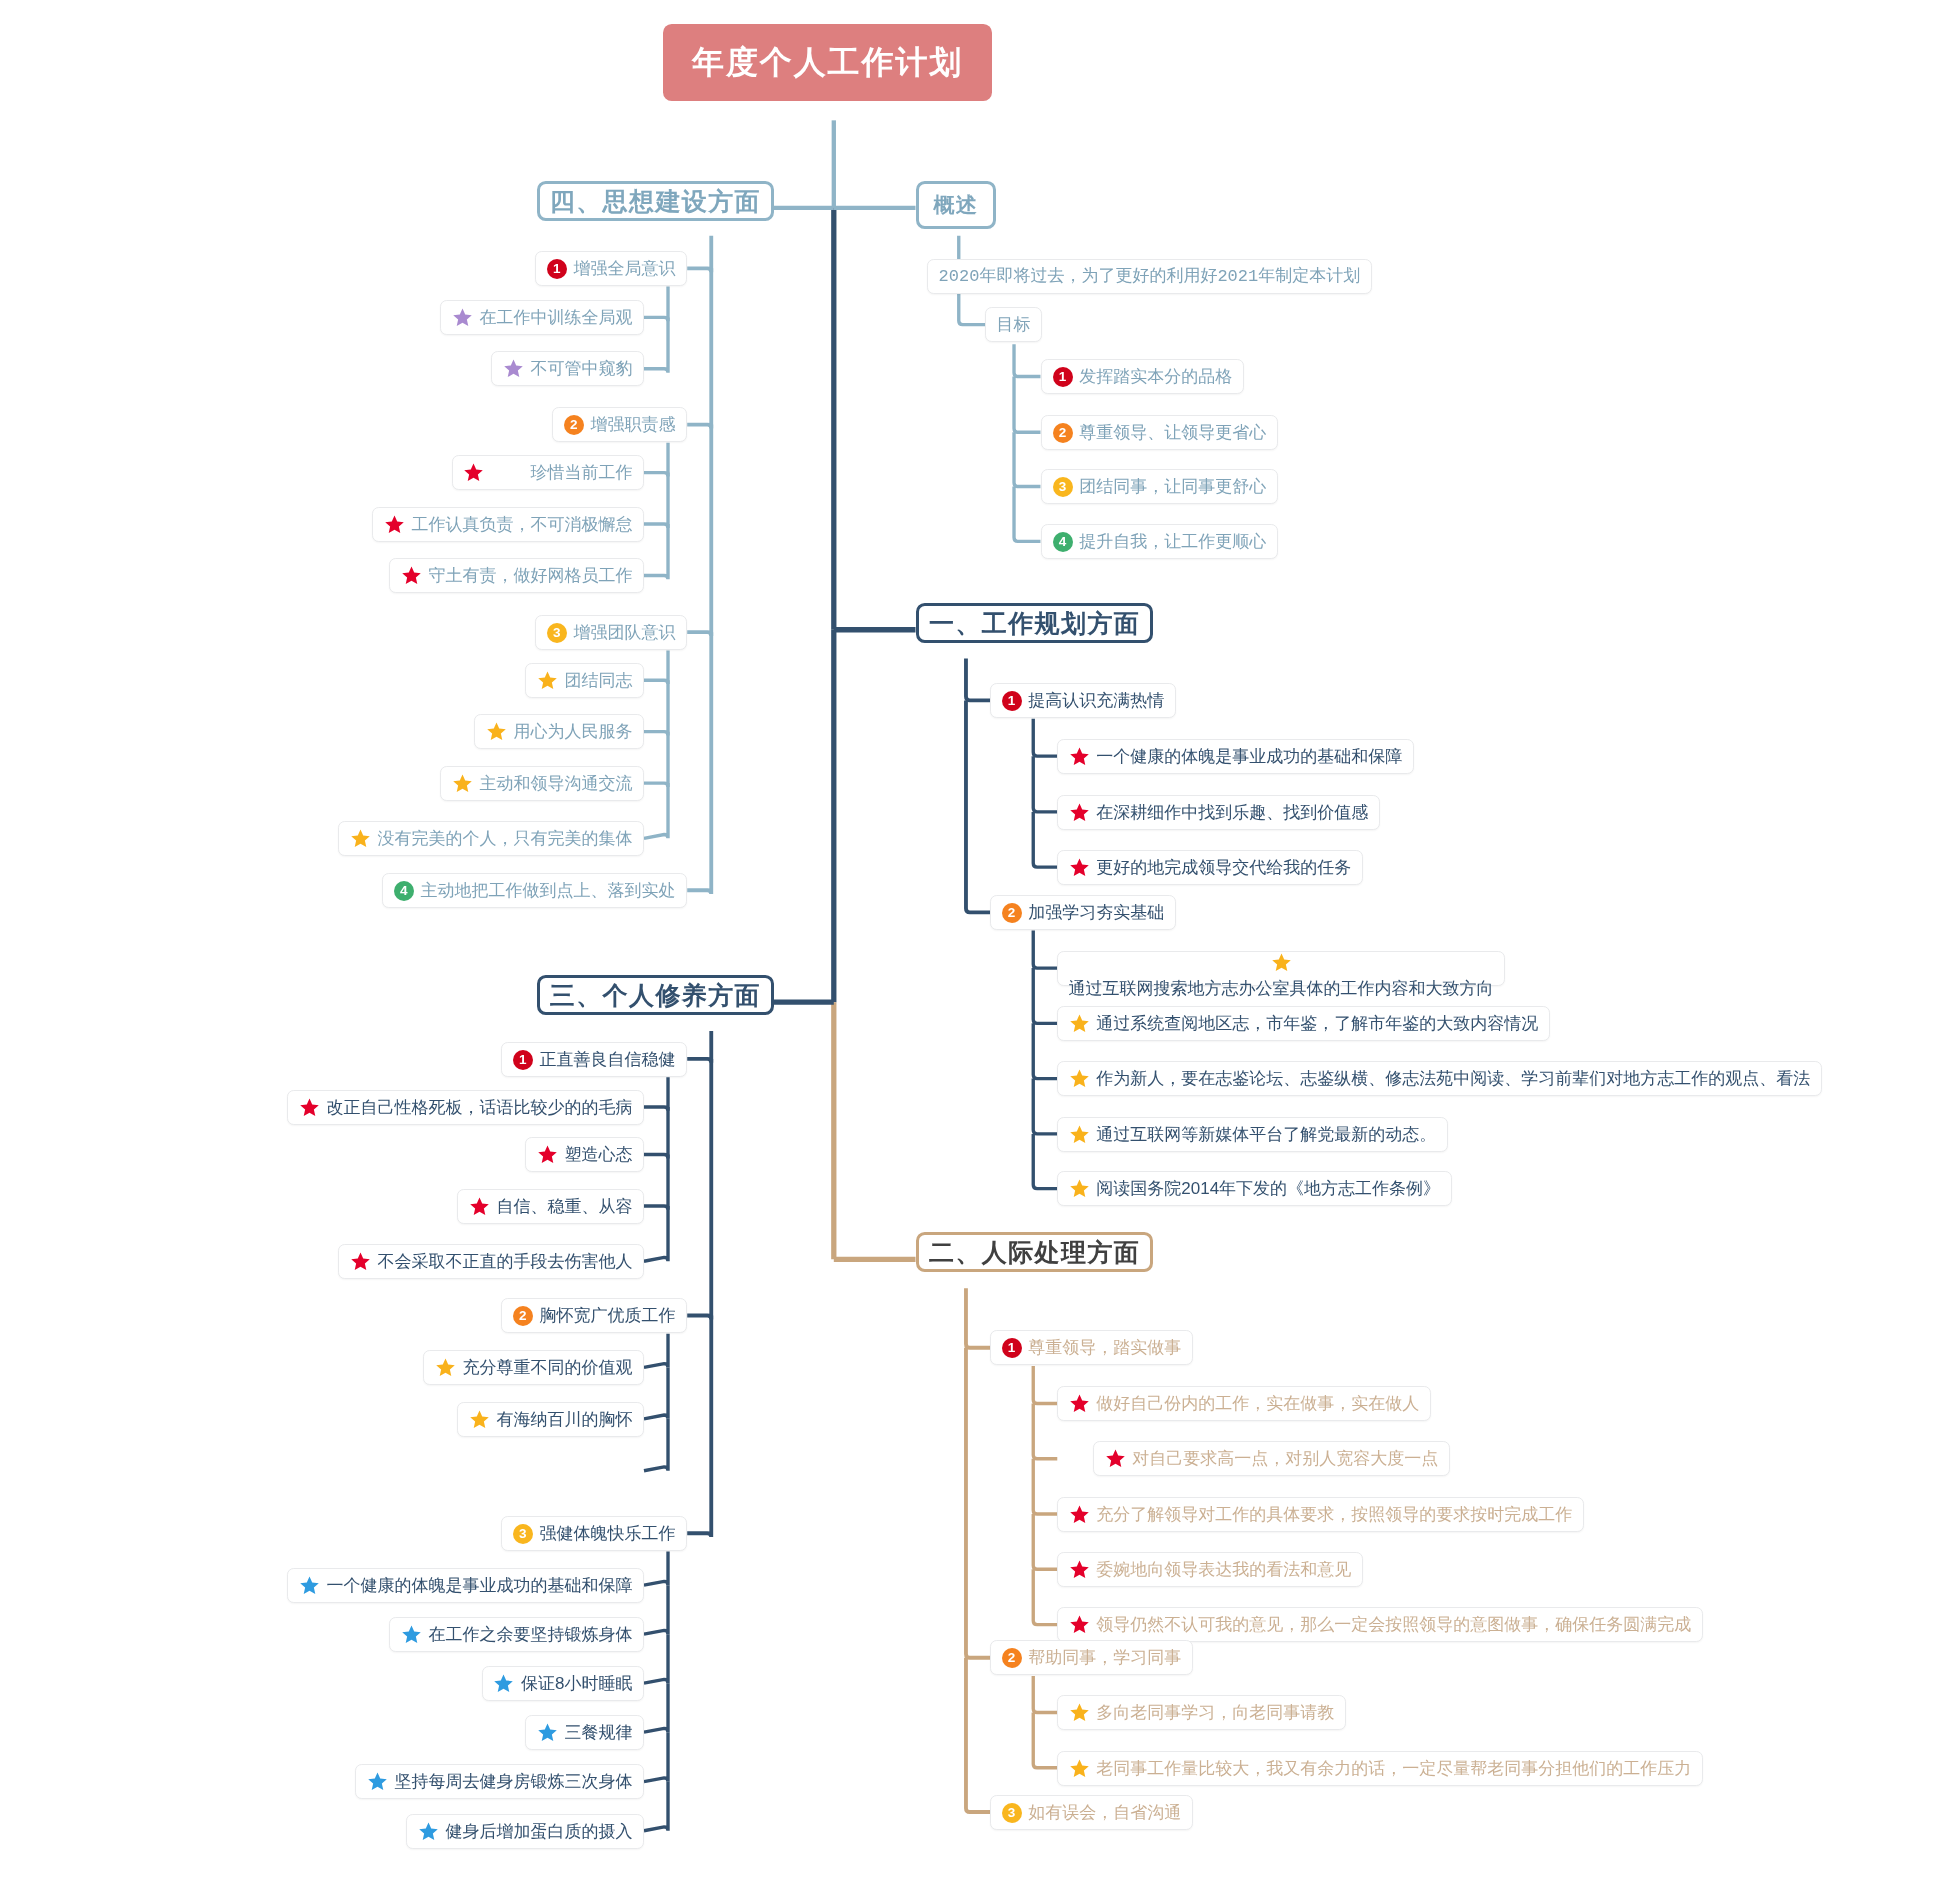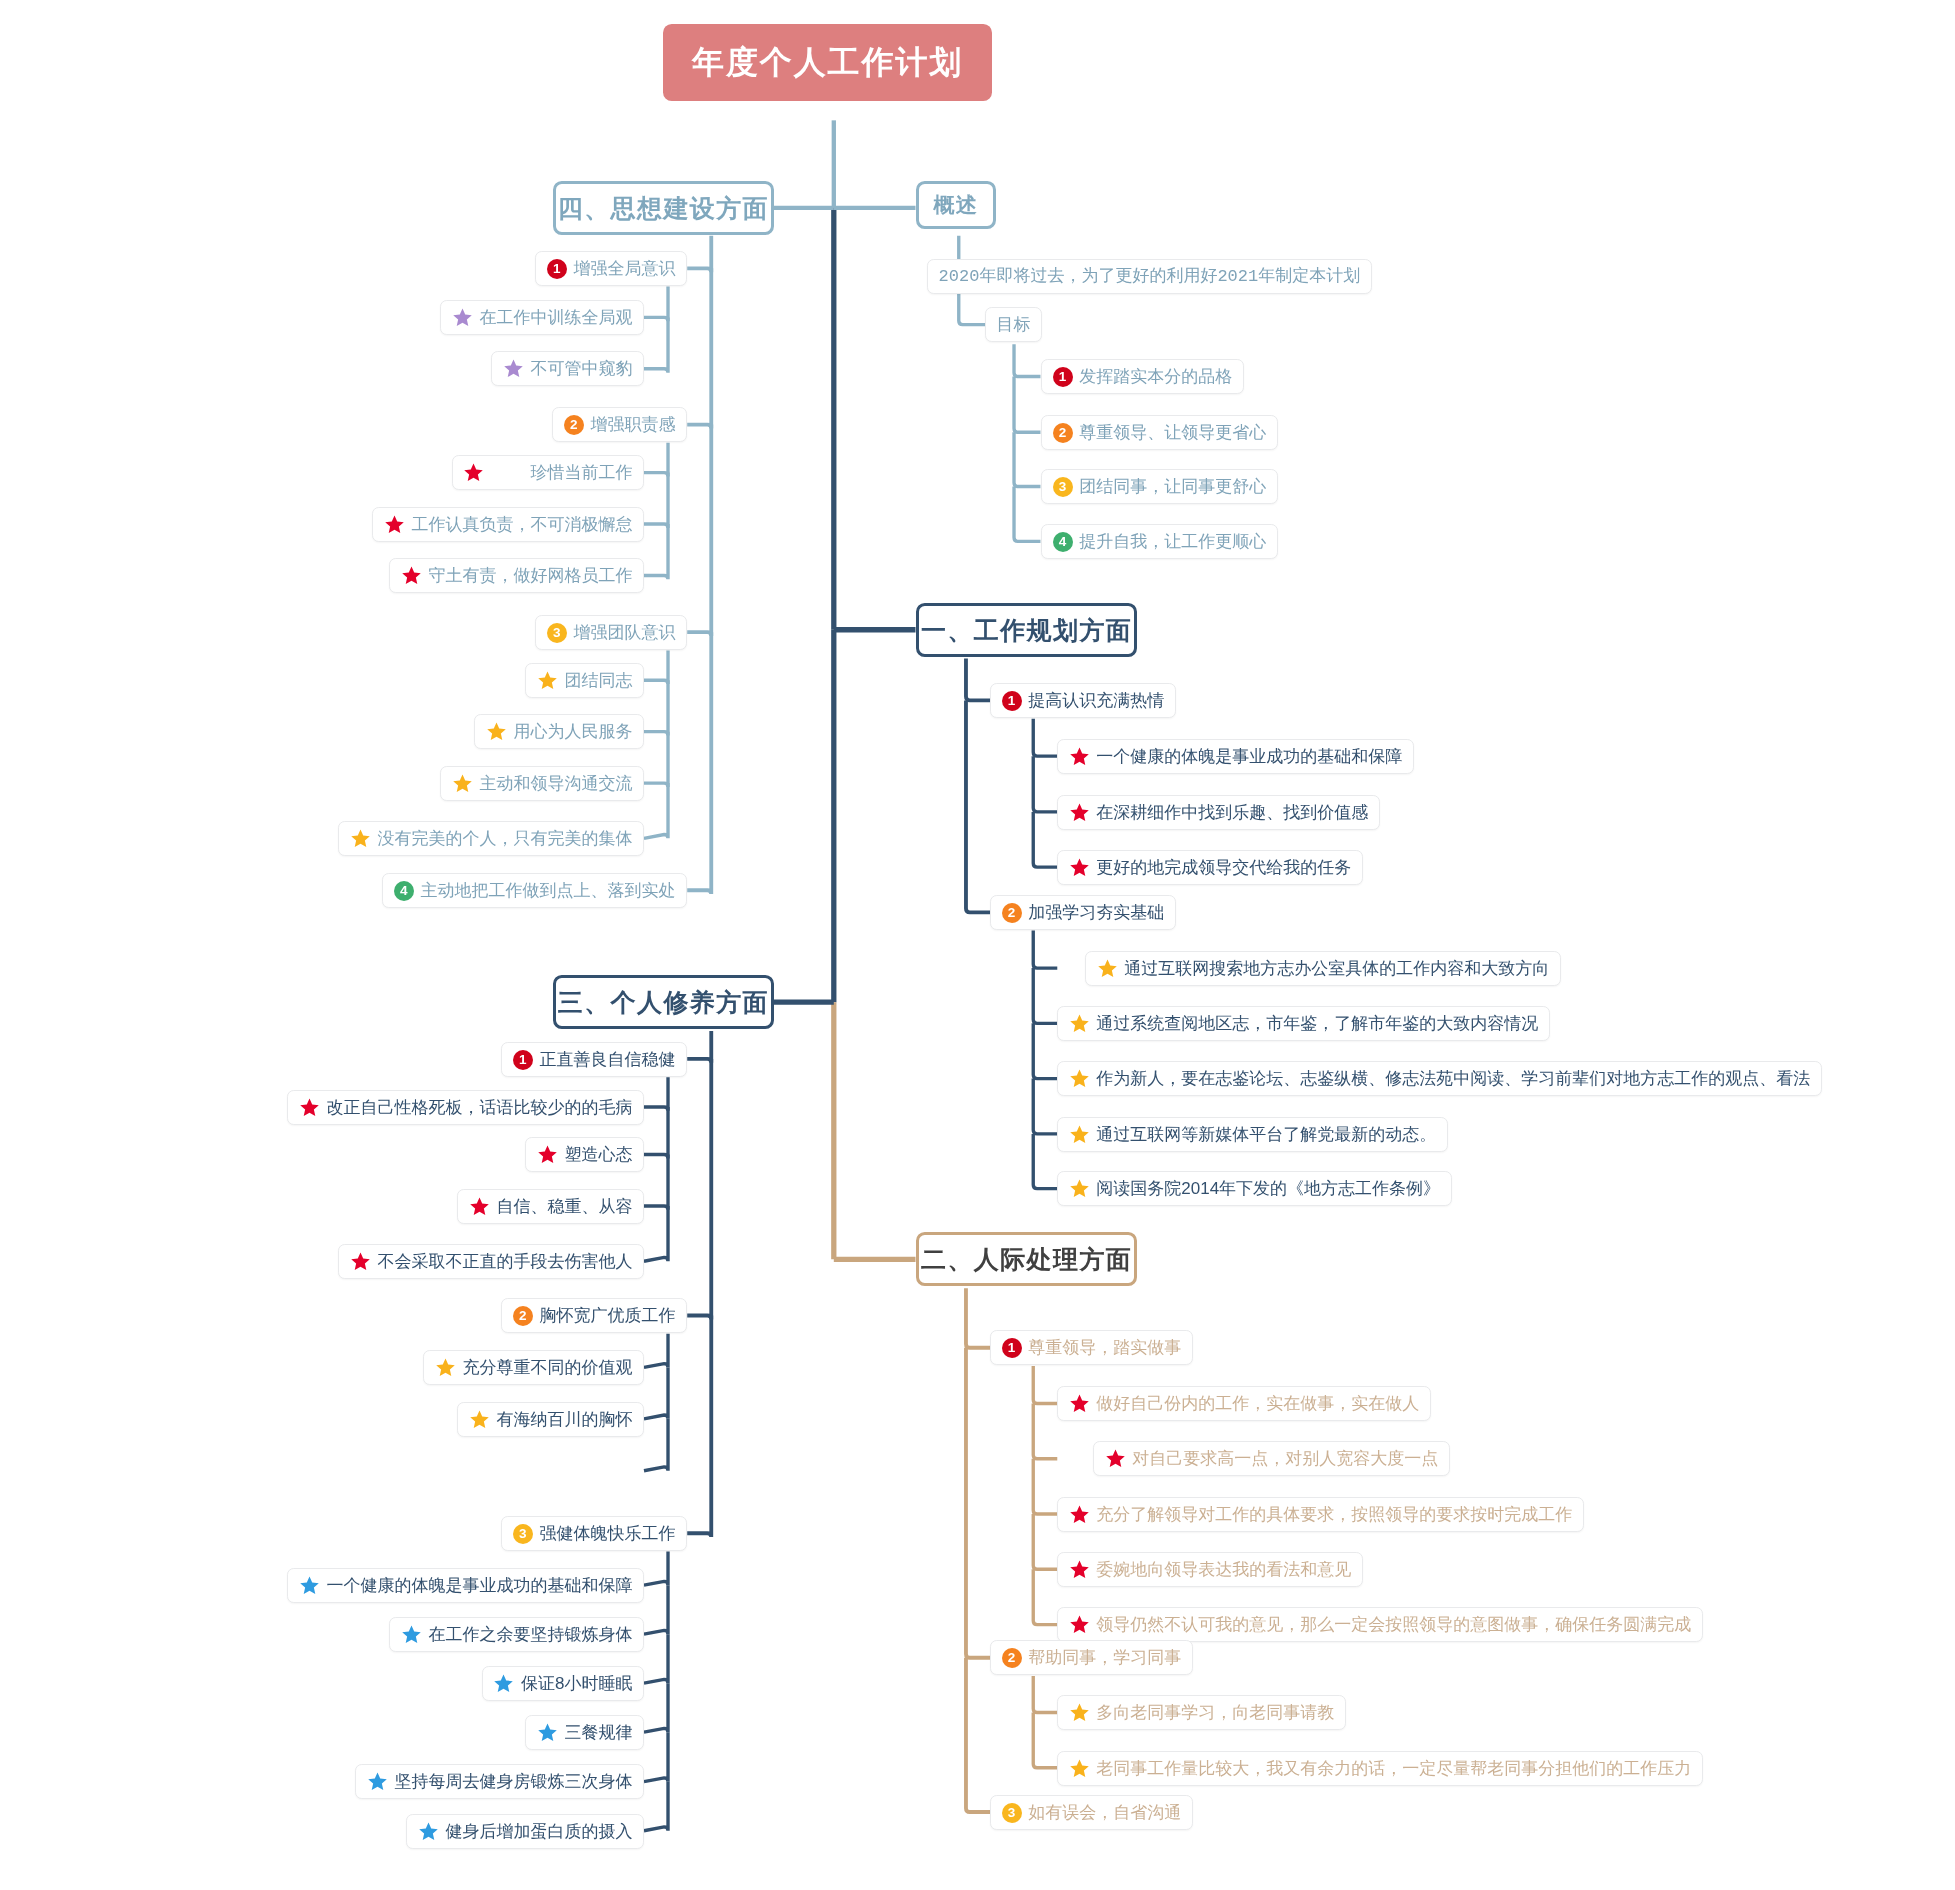--- a/index.html
+++ b/index.html
@@ -17,21 +17,21 @@
 
   .root {
     background:#dd7f7f; border-radius:8.7px; color:#ffffff;
     font-size:32px; font-weight:bold; letter-spacing:1.9px;
     padding:0 29px; height:77px; justify-content:center;
   }
 
   .branch {
     background:#ffffff; border-radius:8.7px; border:3.4px solid #8fb4c7;
     color:#7fa7bd; font-size:25px; font-weight:bold; letter-spacing:1.4px;
-    padding:0 2px; height:54px; justify-content:center;
+    padding:0 10px; height:40px; justify-content:center;
   }
   .branch.navy { border-color:#33506e; color:#33506e; }
   .branch.tan  { border-color:#c9a67e; color:#404040; }
   .branch.small{ font-size:21px; padding:0 14.4px; height:48px; }
 
   .leaf {
     background:#ffffff; border-radius:6.7px; border:1.4px solid #e9eaec;
     box-shadow:0 1px 1.9px rgba(0,0,0,0.045);
     height:35px; padding:0 10.6px; gap:6.7px;
   }
@@ -211,21 +211,21 @@
   <svg class="star s-red" viewBox="0 0 24 24">
         <path d="M12 1.6l3.1 6.9 7.5.8-5.6 5.1 1.6 7.4L12 18.1 5.4 21.8 7 14.4 1.4 9.3l7.5-.8z"></path>
       </svg>
   <span class="txt">更好的地完成领导交代给我的任务</span>
 </div>
 
 <div class="node leaf c-navy" style="left:990px; top:895px;">
   <span class="badge b2">2</span>
   <span class="txt">加强学习夯实基础</span>
 </div>
-<div class="node leaf c-navy" style="left:1085px; top:951px;">
+<div class="node leaf c-navy" style="left:1057px; top:951px;flex-direction:column;">
   <svg class="star s-org" viewBox="0 0 24 24">
         <path d="M12 1.6l3.1 6.9 7.5.8-5.6 5.1 1.6 7.4L12 18.1 5.4 21.8 7 14.4 1.4 9.3l7.5-.8z"></path>
       </svg>
   <span class="txt">通过互联网搜索地方志办公室具体的工作内容和大致方向</span>
 </div>
 <div class="node leaf c-navy" style="left:1057px; top:1006px;">
   <svg class="star s-org" viewBox="0 0 24 24">
         <path d="M12 1.6l3.1 6.9 7.5.8-5.6 5.1 1.6 7.4L12 18.1 5.4 21.8 7 14.4 1.4 9.3l7.5-.8z"></path>
       </svg>
   <span class="txt">通过系统查阅地区志，市年鉴，了解市年鉴的大致内容情况</span>

